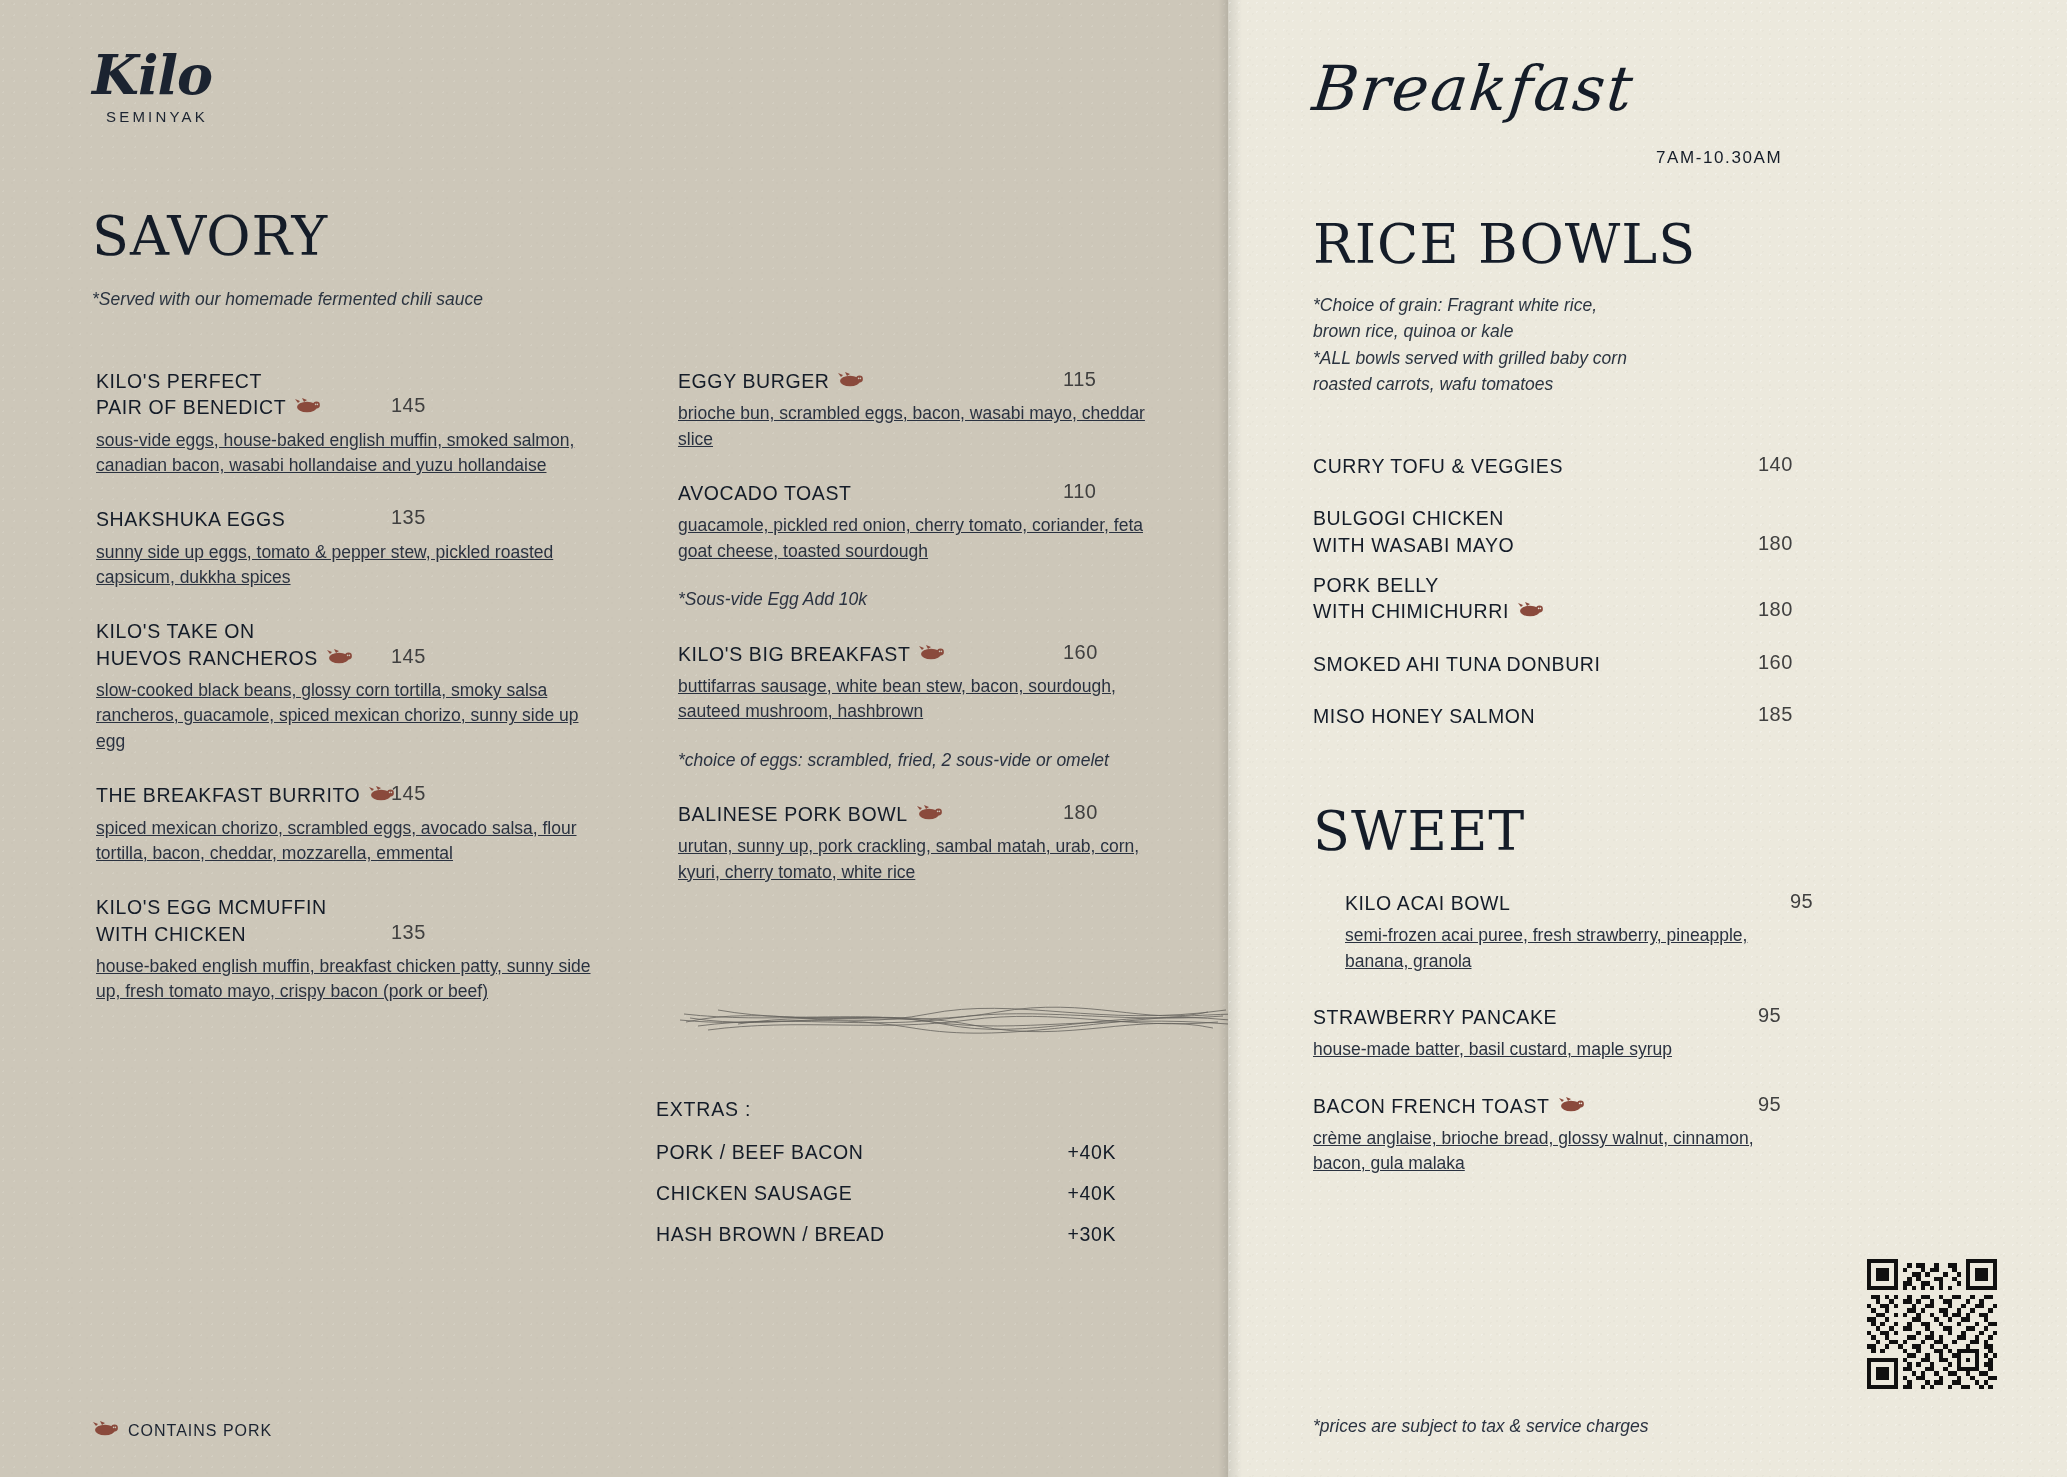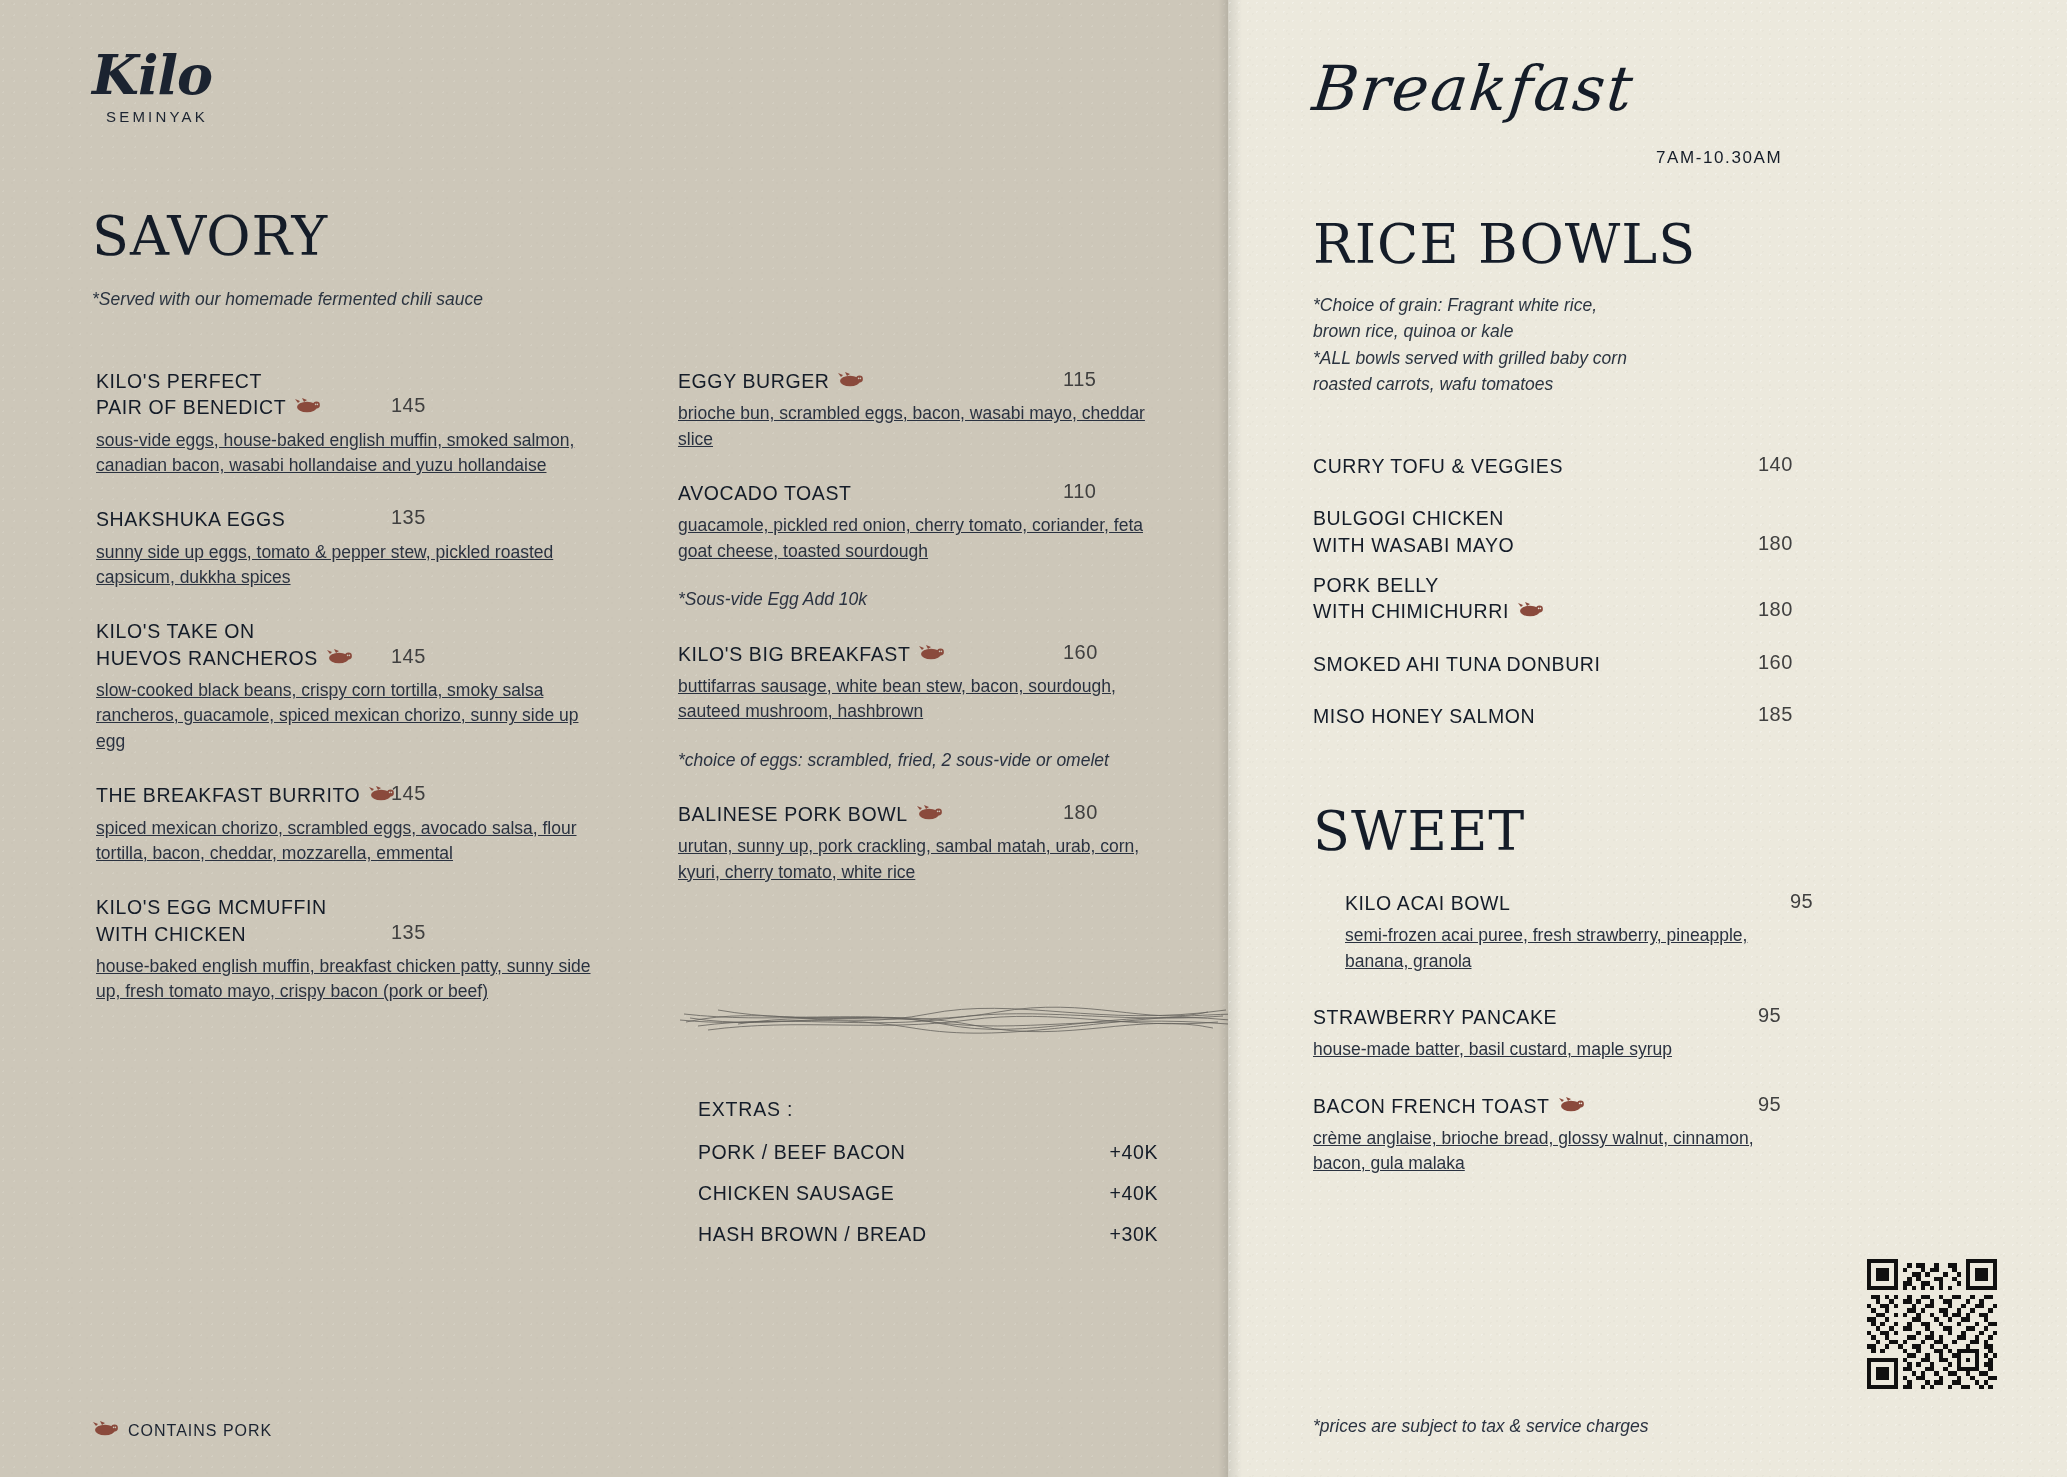--- a/index.html
+++ b/index.html
@@ -297,21 +297,21 @@
                   <circle cx="22.5" cy="7" r="3.4"></circle>
                   <circle cx="21.6" cy="6.4" r="0.8" fill="#cdc7b9"></circle>
                   <circle cx="23.4" cy="6.4" r="0.8" fill="#cdc7b9"></circle>
                   <path d="M4 5 L1 1 L6 3 Z"></path>
                   <path d="M10 4 L8 0 L13 2 Z"></path>
                 </g>
               </svg>
           </span>
           <span class="price" style="left:295px;">145</span>
         </div>
-        <div class="item-desc">slow-cooked black beans, crispy corn tortilla, smoky salsa rancheros, guacamole, spiced mexican chorizo, sunny side up egg</div>
+        <div class="item-desc">slow-cooked black beans, glossy corn tortilla, smoky salsa rancheros, guacamole, spiced mexican chorizo, sunny side up egg</div>
       </div>
 
       <div class="item" style="margin-bottom:28px;">
         <div class="item-head" style="position:relative;">
           <div class="item-name">THE BREAKFAST BURRITO</div>
           <span class="pork-icon">
             <svg width="26" height="16" viewBox="0 0 26 16">
                 <g fill="#8a4a3c">
                   <ellipse cx="13" cy="9" rx="10" ry="5.2"></ellipse>
                   <circle cx="22.5" cy="7" r="3.4"></circle>
@@ -418,21 +418,21 @@
           <path d="M20 38 C 110 26, 190 42, 275 30 S 440 36, 545 28"></path>
           <path d="M6 26 C 95 36, 170 22, 255 34 S 425 26, 550 36"></path>
           <path d="M30 42 C 120 30, 200 44, 290 32 S 450 42, 540 34"></path>
           <path d="M40 22 C 130 38, 210 20, 300 38 S 460 24, 535 40"></path>
           <path d="M60 36 C 150 22, 230 40, 320 24 S 470 38, 530 24"></path>
           <path d="M2 32 C 80 40, 140 24, 235 40 S 410 30, 556 26"></path>
         </g>
       </svg>
     </div>
 
-    <div class="col" style="left:698px; top:1098px;">
+    <div class="col" style="left:656px; top:1098px;">
       <div class="extras-title">EXTRAS :</div>
       <div class="extras-row">
         <span>PORK / BEEF BACON</span>
         <span>+40K</span>
       </div>
       <div class="extras-row">
         <span>CHICKEN SAUSAGE</span>
         <span>+40K</span>
       </div>
       <div class="extras-row">

